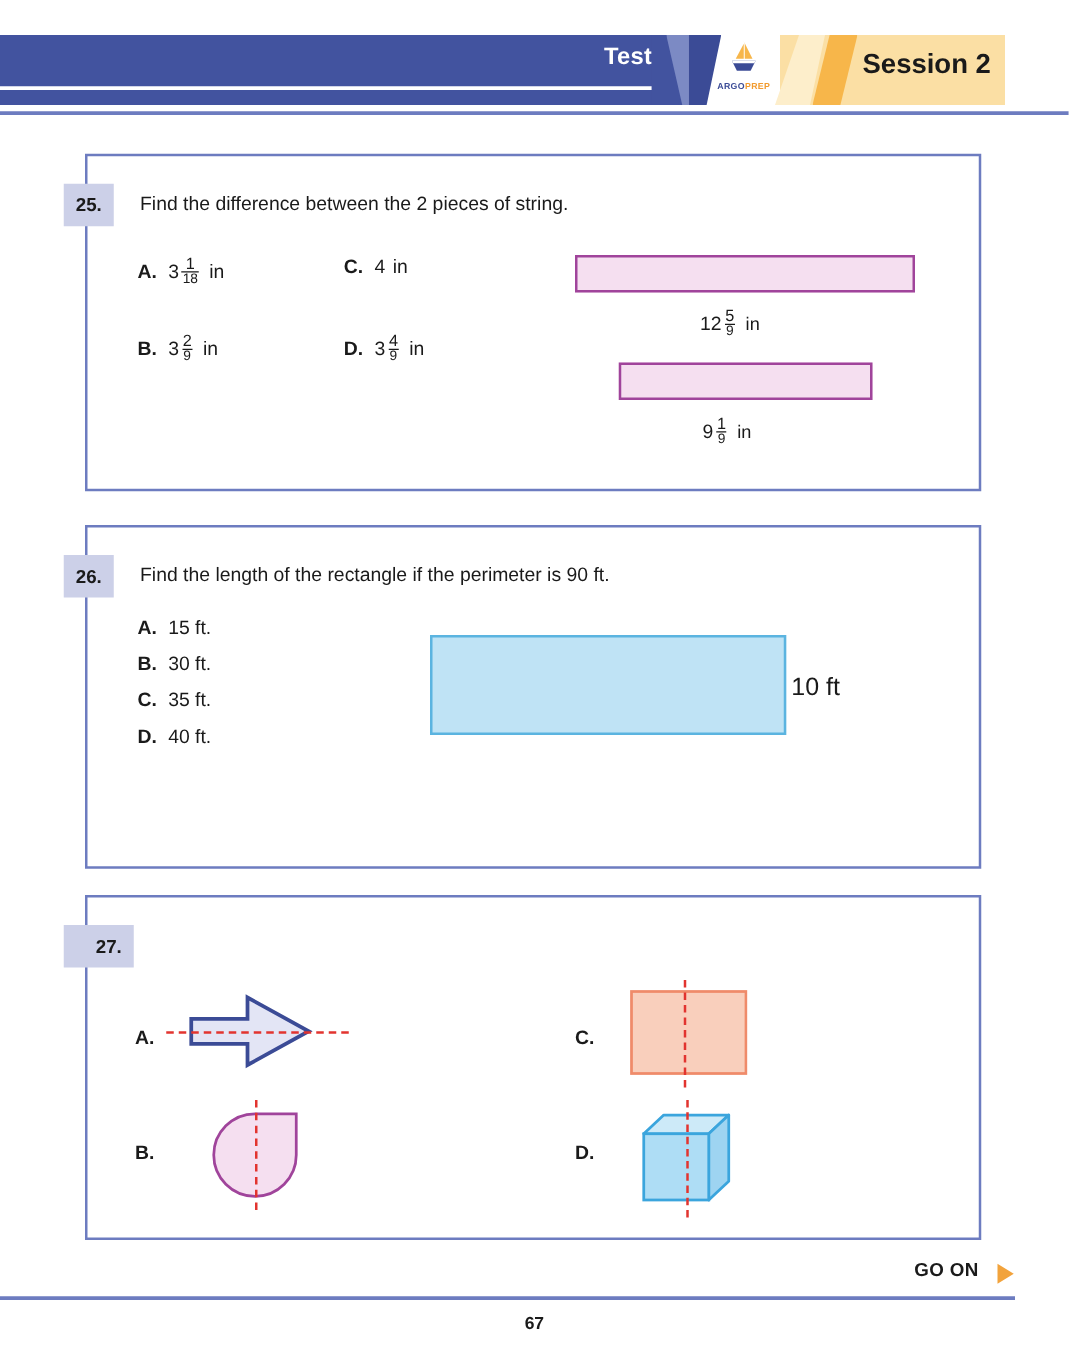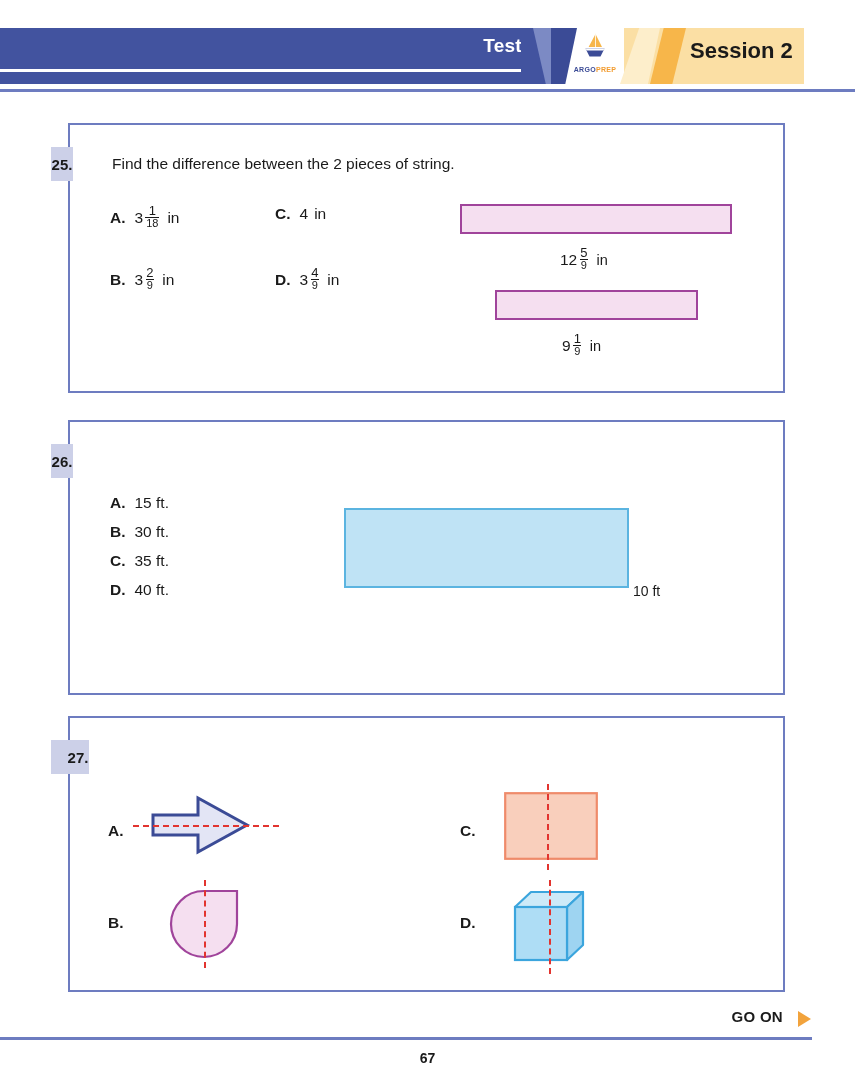--- a/index.html
+++ b/index.html
@@ -129,21 +129,21 @@
     box-sizing: border-box;
     background: #ffffff;
   }
   #panel-25 { top: 123px; height: 270px; }
   #panel-26 { top: 420px; height: 275px; }
   #panel-27 { top: 716px; height: 276px; }
 
   .qnum {
     position: absolute;
     left: -19px;
-    width: 22px; height: 34px;
+    width: 40px; height: 34px;
     background: #ccd0e8;
     font-size: 15px;
     font-weight: bold;
     color: #1a1a1a;
     display: flex;
     align-items: center;
     justify-content: center;
   }
   .qtext {
     position: absolute;
@@ -203,22 +203,21 @@
 
   
   .blue-rect {
     position: absolute;
     background: #bfe3f5;
     border: 2px solid #5bb4e0;
     box-sizing: border-box;
   }
   .side-label {
     position: absolute;
-    font-size: 14px;
-    margin-top: 44px;
+    font-size: 20px;
   }
 
   
   .shape-letter {
     position: absolute;
     font-size: 15.5px;
     font-weight: bold;
   }
   .shape-box { position: absolute; }
   .dash-h {
@@ -355,20 +354,21 @@
     <span class="frac">
       <span class="num">1</span>
       <span class="den">9</span>
     </span>
     <span class="unit">in</span>
   </div>
 </div>
 
 <div class="panel" id="panel-26">
   <div class="qnum" style="top:22px;">26.</div>
+  <div class="qtext" style="top:30px;">Find the length of the rectangle if the perimeter is 90 ft.</div>
 
   <div class="choice" style="left:40px; top:72px;">
     <span class="letter">A.</span>
     <span>15 ft.</span>
   </div>
   <div class="choice" style="left:40px; top:101px;">
     <span class="letter">B.</span>
     <span>30 ft.</span>
   </div>
   <div class="choice" style="left:40px; top:130px;">

